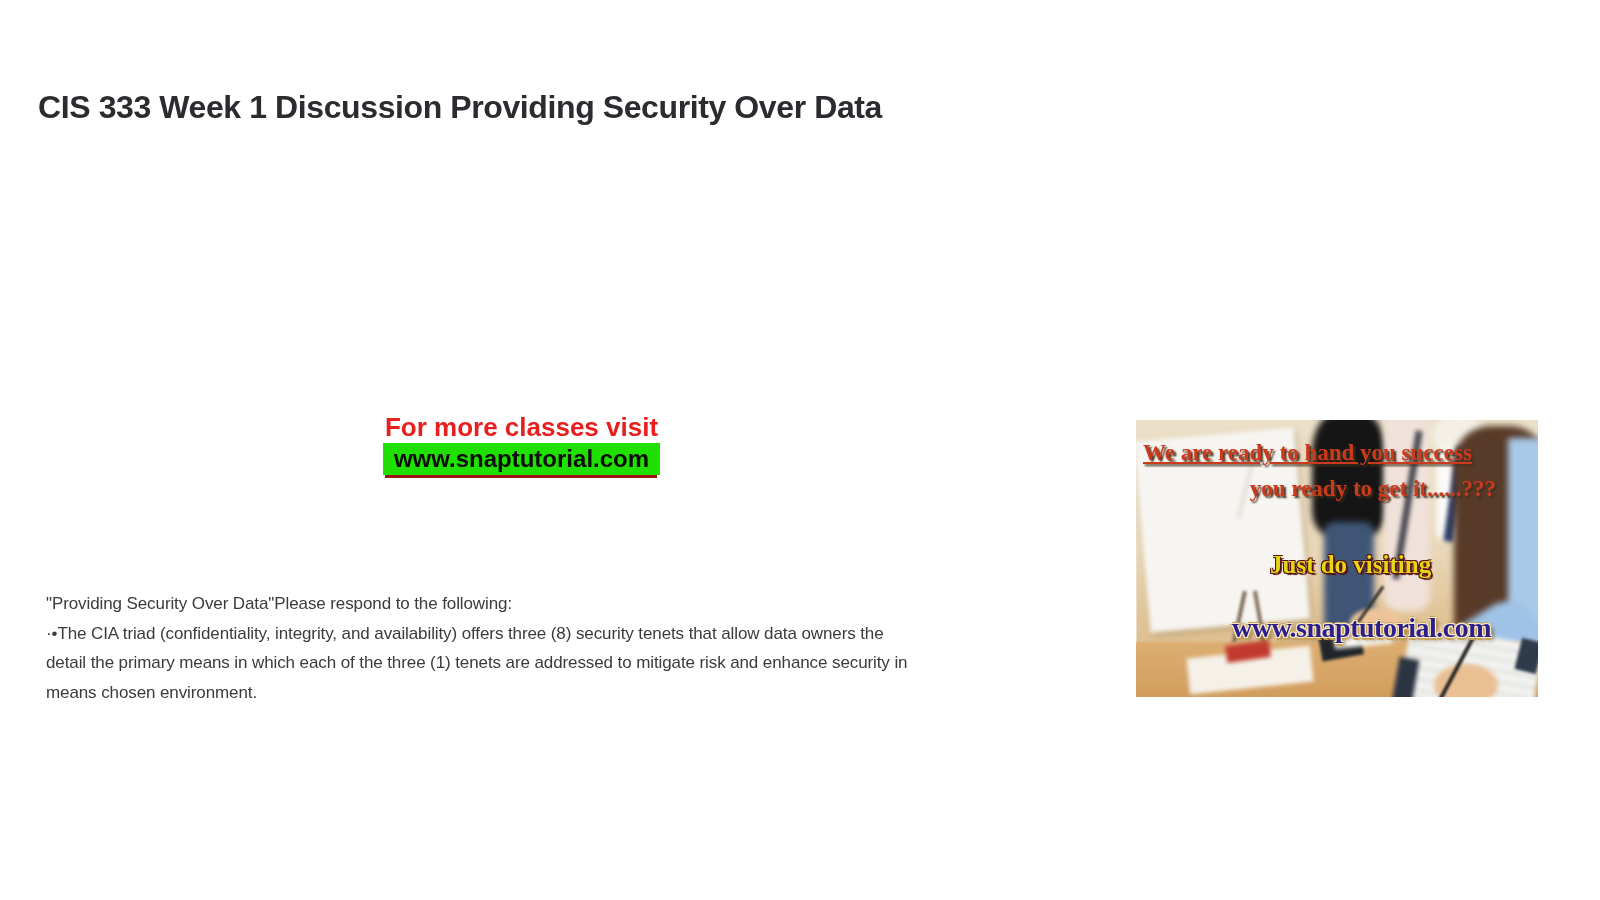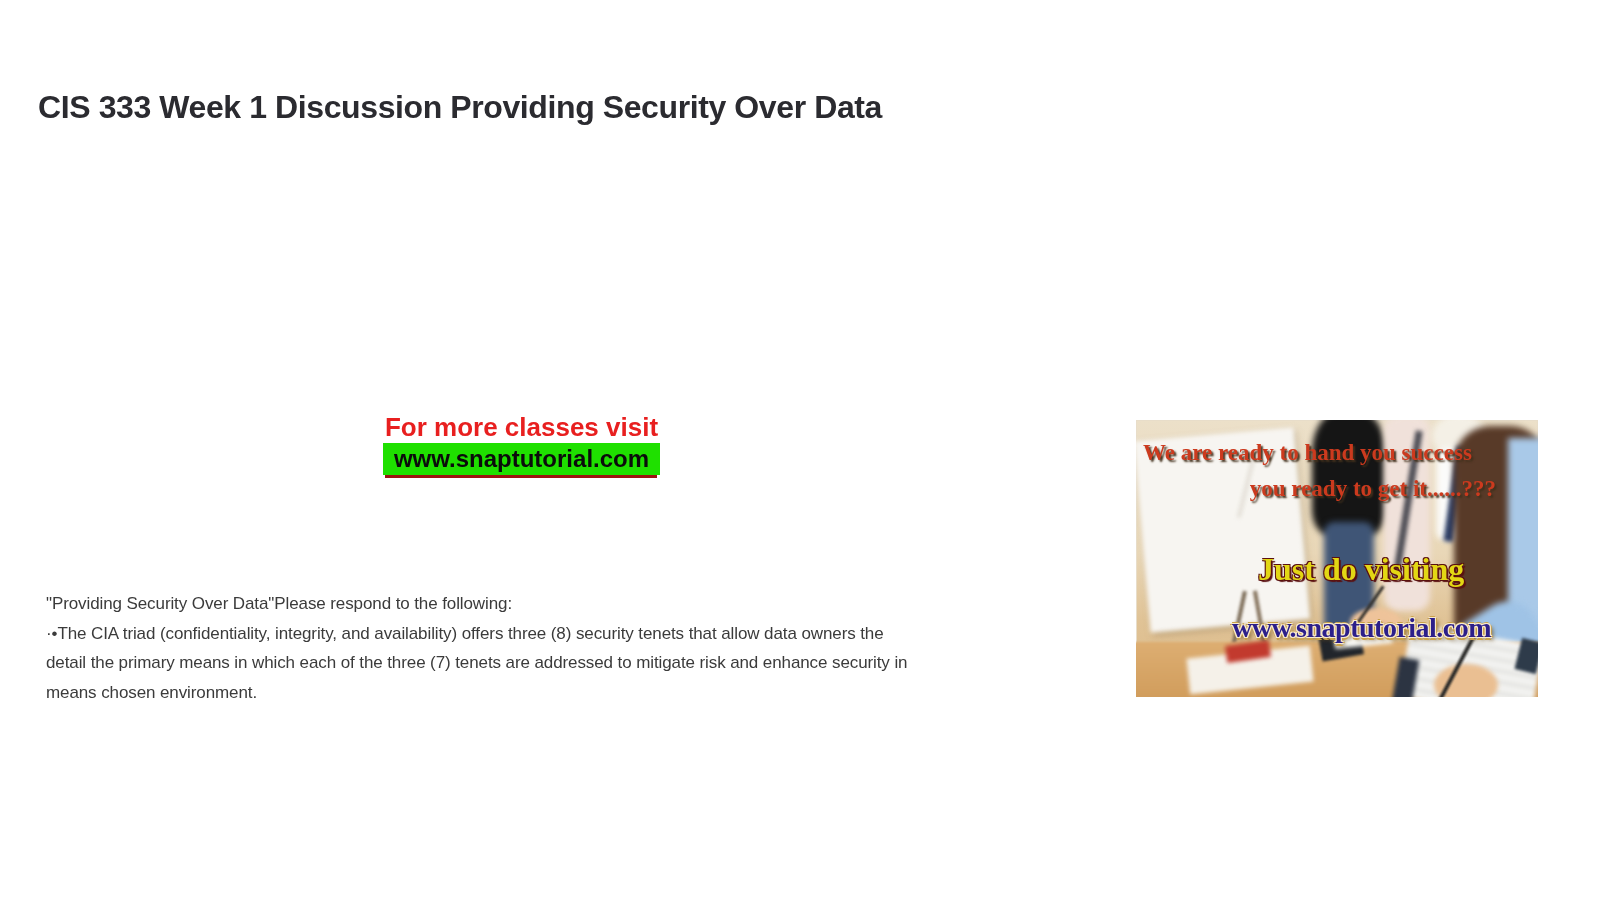--- a/index.html
+++ b/index.html
@@ -78,21 +78,21 @@
               border-radius:50%;filter:blur(2px);}
   .pen-right{left:320px;top:198px;width:4px;height:96px;background:#2a2a28;
              transform:rotate(28deg);filter:blur(1px);}
   .watch{left:382px;top:220px;width:22px;height:32px;background:#2e3b4a;
          transform:rotate(14deg);filter:blur(1.5px);}
 
   .cap{position:absolute;font-family:"Liberation Serif","DejaVu Serif",serif;
        font-weight:700;white-space:nowrap;}
   .cap1{left:7px;top:20px;font-size:23px;text-shadow:2px 2px 2px #42301c;}
   .cap2{right:42px;top:56px;font-size:23px;text-shadow:2px 2px 2px #42301c;}
-  .cap3{left:122px;top:131px;font-size:32px;
+  .cap3{left:134px;top:131px;font-size:25px;
         text-shadow:-1px -1px 0 #5a1010,1px -1px 0 #5a1010,-1px 1px 0 #5a1010,2px 2px 1px #5a1010;text-align:center;}
   .cap4{left:96px;top:192px;font-size:28px;letter-spacing:-0.5px;
         text-shadow:-1px -1px 0 #f7ead0,1px -1px 0 #f7ead0,-1px 1px 0 #f7ead0,1px 1px 0 #f7ead0,
                     -2px 0 0 #caa24a,2px 0 0 #caa24a,0 -2px 0 #caa24a,0 3px 0 #caa24a,
                     3px 3px 4px rgba(110,80,30,.8);}
 </style>
 </head>
 <body>
 
 <div class="page">
@@ -101,21 +101,21 @@
 
   <div class="promo-red" style="color: rgb(232, 31, 31);">For more classes visit</div>
 
   <div class="promo-green" style="background-color: rgb(31, 224, 0);">www.snaptutorial.com</div>
 
   <div class="promo-underline" style="background-color: rgb(156, 19, 16);"></div>
 
   <div class="body-text" id="body-lines" style="color: rgb(59, 59, 59);">
       <div class="bline">"Providing Security Over Data"Please respond to the following:</div>
       <div class="bline">·•The CIA triad (confidentiality, integrity, and availability) offers three (8) security tenets that allow data owners the</div>
-      <div class="bline">detail the primary means in which each of the three (7) tenets are addressed to mitigate risk and enhance security in</div>
+      <div class="bline">detail the primary means in which each of the three (1) tenets are addressed to mitigate risk and enhance security in</div>
       <div class="bline">means chosen environment.</div>
     </div>
 
   <div class="banner">
 
     <div class="shape flipchart"></div>
     <div class="shape flipchart-mark"></div>
     <div class="shape easel-leg-a"></div>
     <div class="shape easel-leg-b"></div>
     <div class="shape standing-torso"></div>
@@ -134,19 +134,19 @@
     <div class="shape phone"></div>
     <div class="shape notepad"></div>
     <div class="shape hand-center"></div>
     <div class="shape pen-center"></div>
     <div class="shape clipboard"></div>
     <div class="shape clip-edge"></div>
     <div class="shape hand-right"></div>
     <div class="shape pen-right"></div>
     <div class="shape watch"></div>
 
-    <div class="cap cap1" style="color: rgb(204, 58, 30);">We are ready to hand you success</div>
+    <div class="cap cap1" style="color: rgb(204, 58, 30); text-decoration: underline;">We are ready to hand you success</div>
     <div class="cap cap2" style="color: rgb(204, 58, 30);">you ready to get it......???</div>
     <div class="cap cap3" style="color: rgb(227, 215, 20);">Just do visiting</div>
     <div class="cap cap4" style="color: rgb(44, 31, 138);">www.snaptutorial.com</div>
   </div>
 
 </div>
 
 </body></html>

